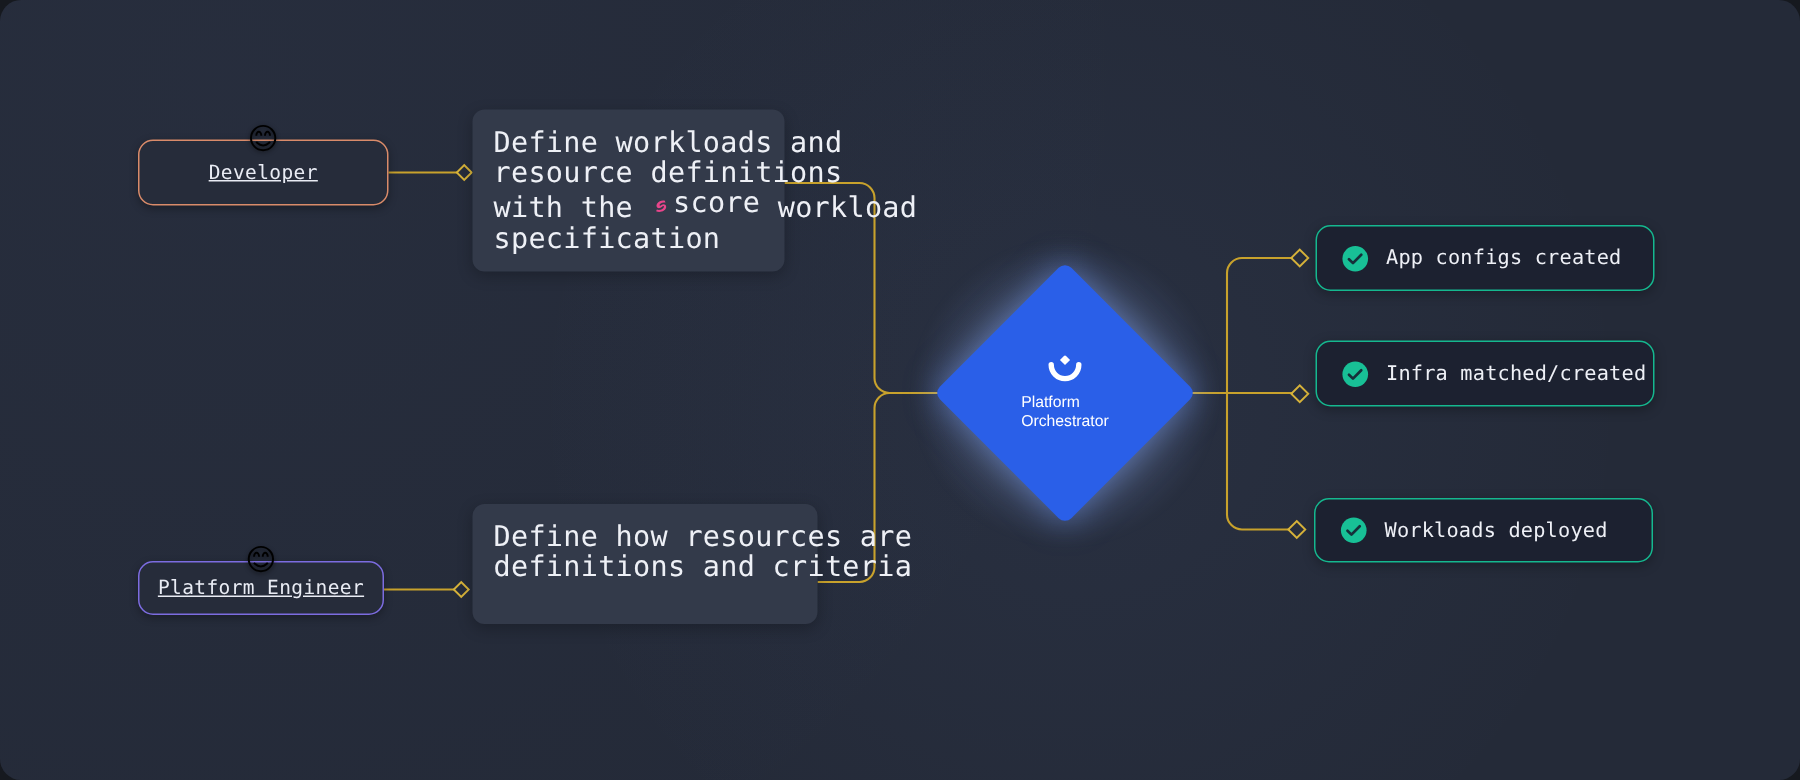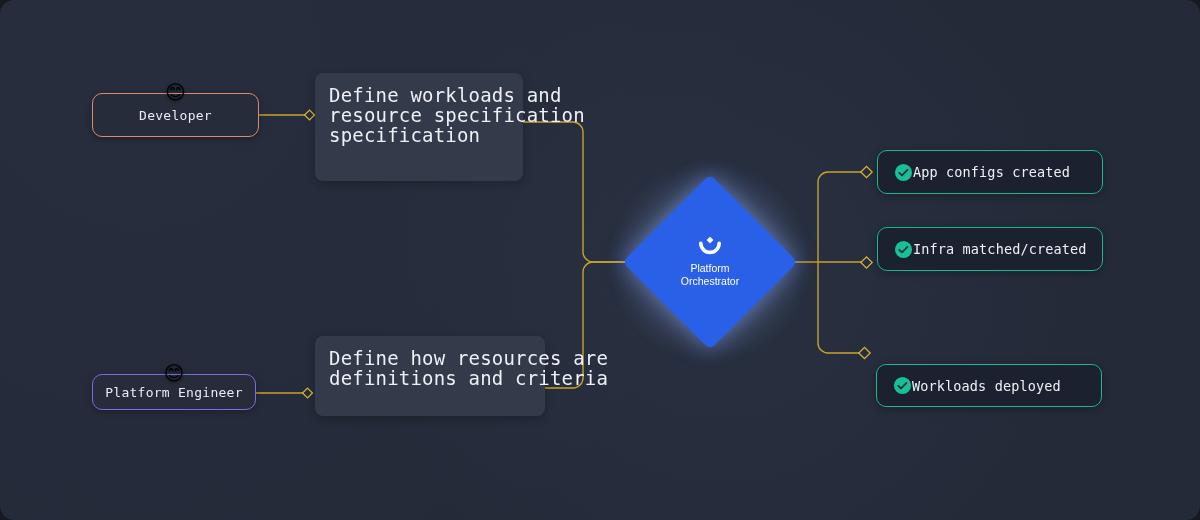--- a/index.html
+++ b/index.html
@@ -58,20 +58,21 @@
     display: flex;
     align-items: center;
     justify-content: center;
     box-shadow: 0 2px 6px rgba(0,0,0,.30);
   }
   .actor .label {
     font-size: 13px;
     letter-spacing: .02em;
     color: #e9ecf4;
     white-space: nowrap;
+    text-decoration: underline;
   }
   .actor.dev   { border: 1.6px solid #d98b6a; }
   .actor.pe    { border: 1.6px solid #7c6ce0; }
 
   .emoji-badge {
     position: absolute;
     top: -15px;
     left: 50%;
     transform: translateX(-50%);
     width: 26px;
@@ -140,31 +141,32 @@
     align-items: center;
     justify-content: center;
     gap: 5px;
   }
   #orchestrator .hum-logo { width: 26px; height: 20px; }
   #orchestrator .o-label {
     font-family: "Liberation Sans", sans-serif;
     font-size: 10.5px;
     line-height: 12.5px;
     color: #ffffff;
-    text-align: center;
+    text-align: left;
     font-weight: 400;
   }
 
   
   .result {
     border-radius: 10px;
     background: #1c2130;
     border: 1.6px solid #15b88f;
     display: flex;
     align-items: center;
+    gap: 11px;
     padding: 0 16px;
     box-shadow: 0 2px 8px rgba(0,0,0,.28);
   }
   .result .check {
     flex: 0 0 auto;
     width: 19px;
     height: 19px;
   }
   .result .label {
     font-size: 13.5px;
@@ -211,21 +213,29 @@
     <rect class="dm" x="860.5" y="349" width="8" height="8" transform="rotate(45 864.5 353)"></rect>
   </svg>
 
   <div class="node actor dev" style="left:92px; top:93px; width:167px; height:44px;">
     <span class="emoji-badge">😊</span>
     <span class="label">Developer</span>
   </div>
 
   <div class="node card" style="left:315px; top:73px; width:208px; height:108px;">
     <div class="line">Define workloads and</div>
-    <div class="line">resource specification</div>
+    <div class="line">resource definitions</div>
+    <div class="line">
+      <span>with the </span><span class="score-run">
+          <span class="score-mark"><svg viewBox="0 0 16 16" width="13" height="13">
+              <path d="M11.4 2.2c-2.4-.6-5 .4-6.3 2.3-.7 1-.8 2.2-.2 3 .5.7 1.5 1 2.5.7 1.1-.3 1.9-1.1 2.2-1.4.4-.3.9-.2 1 .2.1.5-.3 1.2-1.1 1.8-1.3 1-3.3 1.3-4.7.6l-.6 1.5c1.9 1 4.6.7 6.4-.6 1.4-1 2.1-2.4 1.8-3.6-.3-1-1.2-1.6-2.3-1.5-.9.1-1.6.6-2.1 1-.4.3-.9.2-1-.2-.1-.4.2-1 .9-1.5 1-.8 2.6-1.1 3.9-.7l-.4-1.6z" fill="#e8458b"></path>
+            </svg></span>
+          <span>score</span>
+        </span><span> workload</span>
+    </div>
     <div class="line">specification</div>
   </div>
 
   <div class="node actor pe" style="left:92px; top:374px; width:164px; height:36px;">
     <span class="emoji-badge">😊</span>
     <span class="label">Platform Engineer</span>
   </div>
 
   <div class="node card" style="left:315px; top:336px; width:230px; height:80px;">
     <div class="line">Define how resources are</div>
@@ -262,21 +272,21 @@
   <div class="node result" style="left:877px; top:227px; width:226px; height:44px;">
     <span class="check">
       <svg viewBox="0 0 20 20" width="19" height="19">
         <circle cx="10" cy="10" r="9" fill="#18c096"></circle>
         <path d="M5.6 10.3l2.8 2.8 5.8-5.9" fill="none" stroke="#16303a" stroke-width="1.9" stroke-linecap="round" stroke-linejoin="round"></path>
       </svg>
     </span>
     <span class="label">Infra matched/created</span>
   </div>
 
-  <div class="node result" style="left:876px; top:332px; width:226px; height:43px;margin-top:32px;">
+  <div class="node result" style="left:876px; top:332px; width:226px; height:43px;">
     <span class="check">
       <svg viewBox="0 0 20 20" width="19" height="19">
         <circle cx="10" cy="10" r="9" fill="#18c096"></circle>
         <path d="M5.6 10.3l2.8 2.8 5.8-5.9" fill="none" stroke="#16303a" stroke-width="1.9" stroke-linecap="round" stroke-linejoin="round"></path>
       </svg>
     </span>
     <span class="label">Workloads deployed</span>
   </div>
 
 </div>

